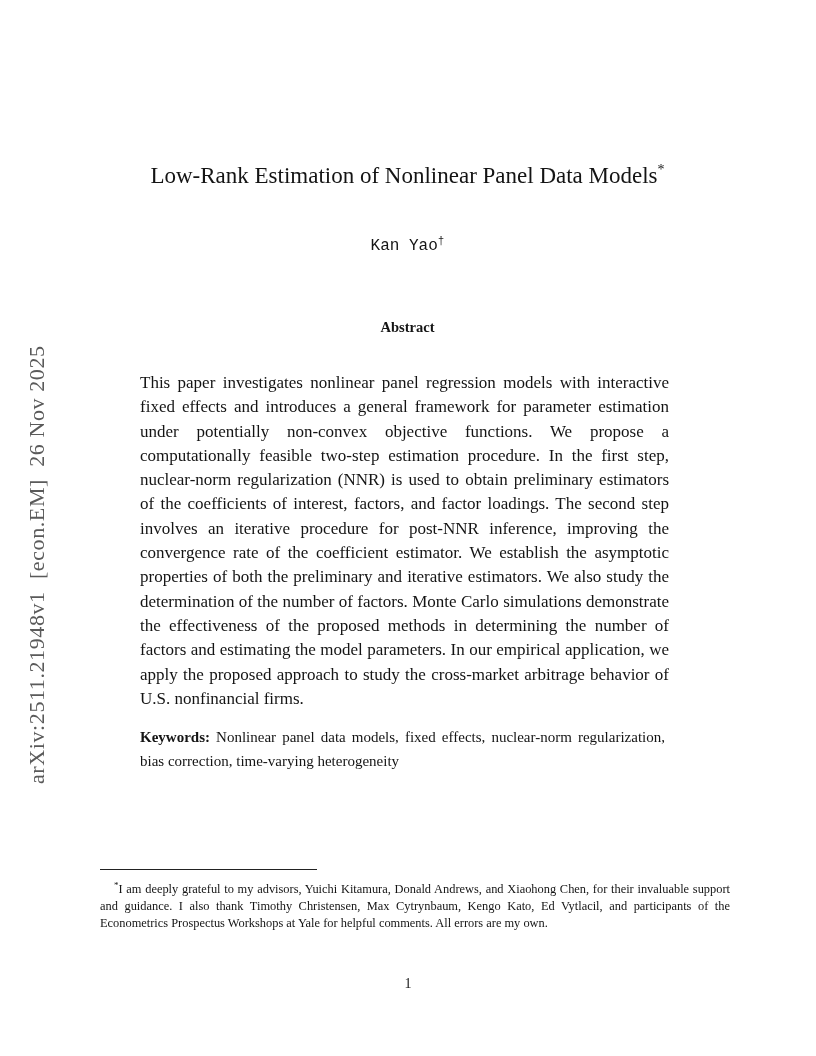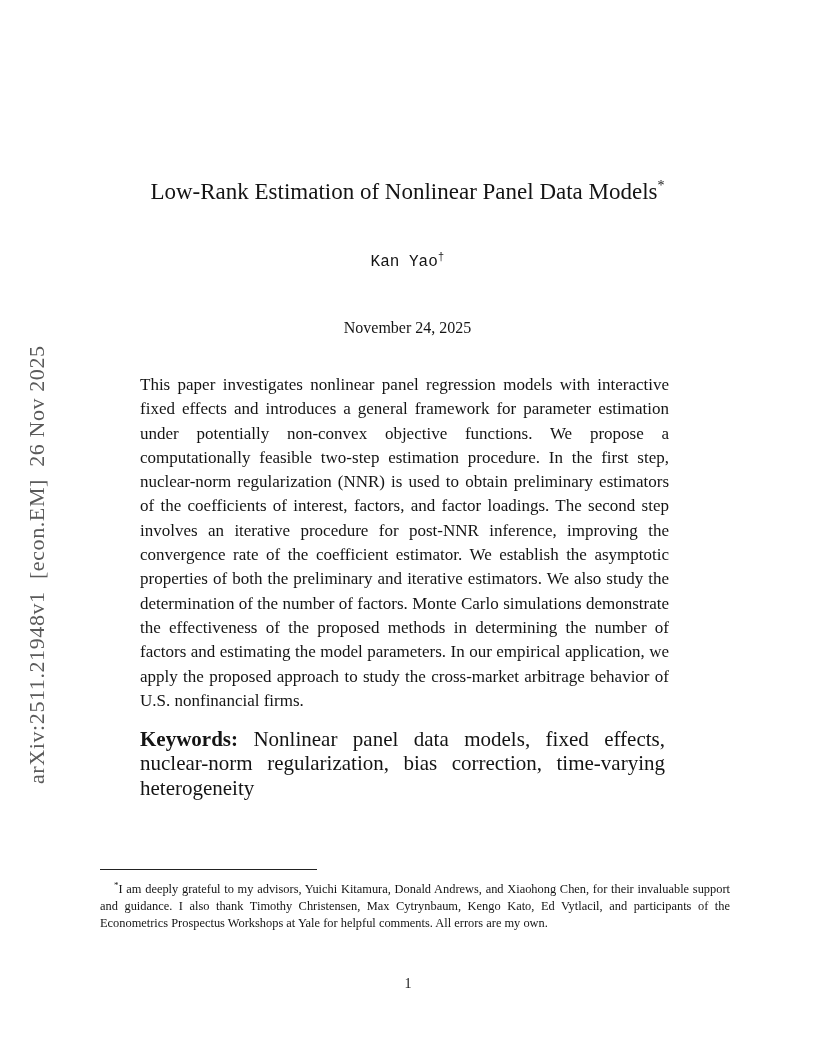--- a/index.html
+++ b/index.html
@@ -25,21 +25,21 @@
     transform: rotate(-90deg);
     white-space: pre;
     font-size: 22px;
     letter-spacing: 0.6px;
     color: #5a5a5a;
   }
 
   .content { padding: 155px 101px 0 100px; }
 
   .title {
-    margin: 16px;
+    margin: 0;
     text-align: center;
     font-size: 23px;
     font-weight: normal;
     line-height: 30px;
   }
   .title sup { font-size: 14px; }
 
   .author {
     text-align: center;
     margin-top: 40px;
@@ -66,21 +66,21 @@
 
   .abstract-body {
     margin: 35px 46px 0 40px;
     font-size: 17px;
     line-height: 24.3px;
     text-align: justify;
   }
 
   .keywords {
     margin: 14px 50px 0 40px;
-    font-size: 21px;
+    font-size: 15px;
     line-height: 24.3px;
     text-align: justify;
   }
 
   .footnote-area {
     position: absolute;
     left: 100px; right: 86px; top: 869px;
   }
   .footnote-rule {
     width: 217px;
@@ -115,22 +115,22 @@
 <div class="page">
 
   <div class="arxiv-banner">arXiv:2511.21948v1  [econ.EM]  26 Nov 2025</div>
 
   <div class="content">
 
     <h1 class="title"><span>Low-Rank Estimation of Nonlinear Panel Data Models</span><sup>*</sup></h1>
 
     <div class="author"><span>Kan Yao</span><sup>†</sup></div>
 
-    <div class="date">November 24, 2025</div>
 
+    <div class="abstract-heading">Abstract</div>
 
     <p class="abstract-body">This paper investigates nonlinear panel regression models with interactive fixed effects and introduces a general framework for parameter estimation under potentially non-convex objective functions. We propose a computationally feasible two-step estimation procedure. In the first step, nuclear-norm regularization (NNR) is used to obtain preliminary estimators of the coefficients of interest, factors, and factor loadings. The second step involves an iterative procedure for post-NNR inference, improving the convergence rate of the coefficient estimator. We establish the asymptotic properties of both the preliminary and iterative estimators. We also study the determination of the number of factors. Monte Carlo simulations demonstrate the effectiveness of the proposed methods in determining the number of factors and estimating the model parameters. In our empirical application, we apply the proposed approach to study the cross-market arbitrage behavior of U.S. nonfinancial firms.</p>
 
     <p class="keywords"><b>Keywords:</b> <span>Nonlinear panel data models, fixed effects, nuclear-norm regularization, bias correction, time-varying heterogeneity</span></p>
 
   </div>
 
   <div class="footnote-area">
     <hr class="footnote-rule">
 

